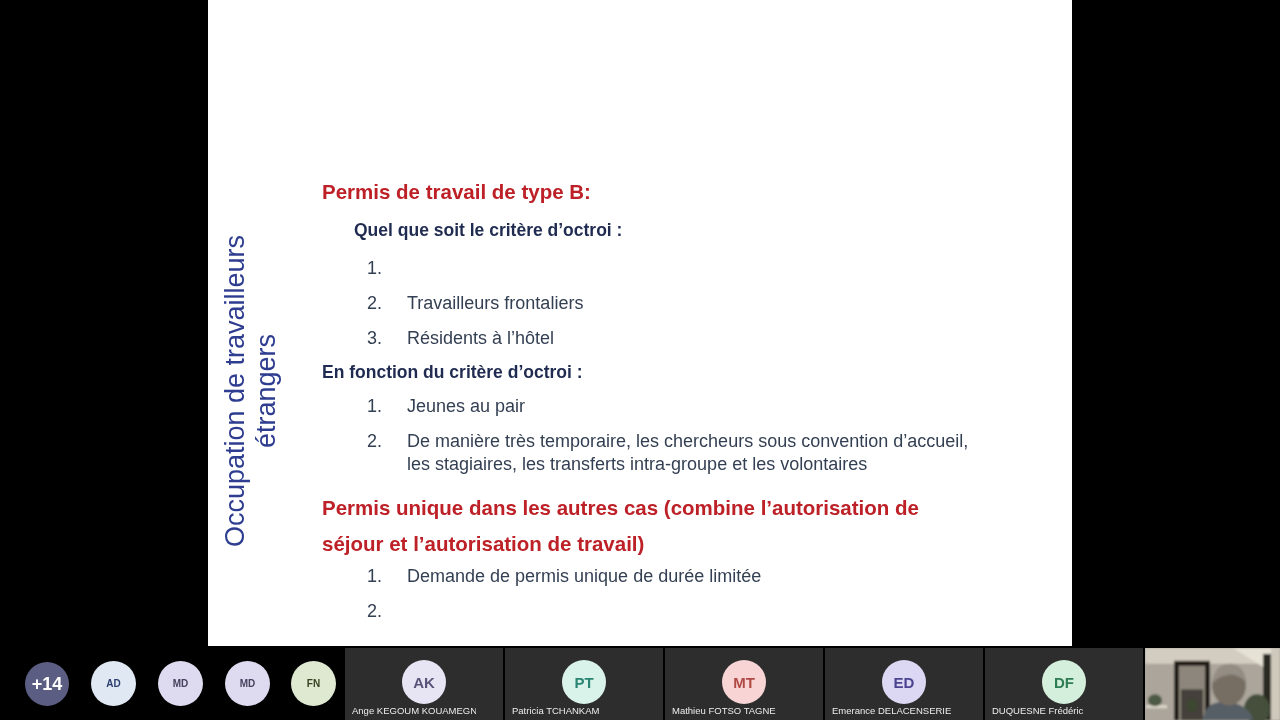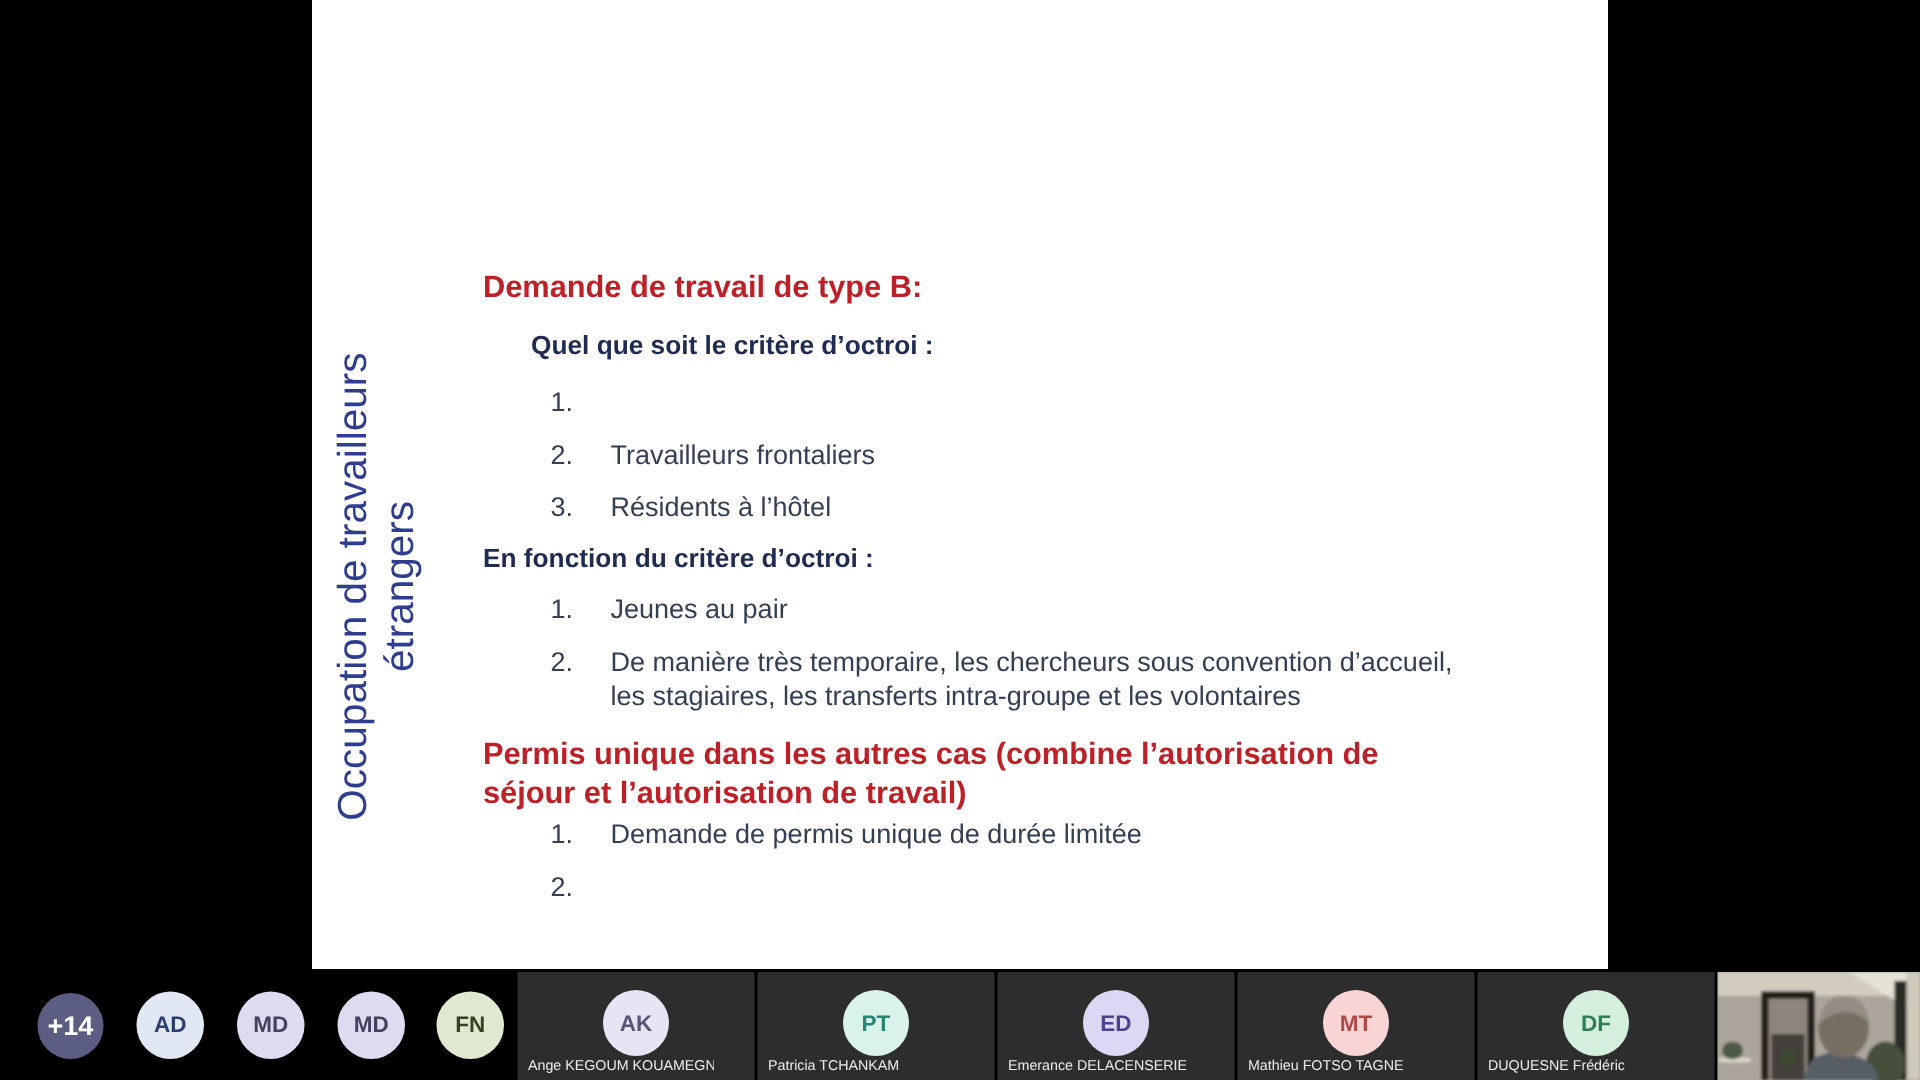--- a/index.html
+++ b/index.html
@@ -10,32 +10,32 @@
   }
   
   .slide{position:absolute;left:208px;top:0;width:864px;height:646px;background:#ffffff;overflow:hidden;}
   .side-label{position:absolute;left:0;top:158px;width:86px;height:466px;display:flex;align-items:center;justify-content:center;}
   .side-label-text{flex:none;width:430px;transform:rotate(-90deg);text-align:center;
     font-size:27px;line-height:31px;color:#2e3d8f;}
   .slide-title{position:absolute;left:85px;right:85px;top:78px;margin:0;text-align:center;
     font-size:25px;line-height:34px;font-weight:bold;color:#232e7c;}
   .slide-flow{position:absolute;left:114px;top:180px;width:712px;}
   .red-h{margin:0 0 16px;font-size:20.5px;line-height:24px;font-weight:bold;color:#bd2026;}
-  .red-h.wrap2{max-width:630px;line-height:26px;margin:0 0 3px;}
+  .red-h.wrap2{max-width:630px;line-height:36px;margin:0 0 3px;}
   .sub{margin:0 0 17px;font-size:17.5px;line-height:20px;font-weight:bold;color:#1f2b50;}
   .sub.mb2{margin-bottom:13px;}
   .li{display:flex;margin:0 0 12px;font-size:18px;line-height:23px;color:#333f52;}
   .li .num{flex:none;width:40px;margin-left:45px;}
   .li .txt{width:565px;}
   
   .bar{position:absolute;left:0;top:646px;width:1280px;height:74px;background:#000;}
   .circle{border-radius:50%;display:flex;align-items:center;justify-content:center;}
   .badge{position:absolute;left:25px;top:16px;width:44px;height:44px;background:#5b5d82;color:#fff;
     font-size:18px;font-weight:bold;}
-  .mini-av{position:absolute;top:15px;width:45px;height:45px;font-size:15px;font-weight:600;}
+  .mini-av{position:absolute;top:15px;width:45px;height:45px;font-size:10px;font-weight:600;}
   .mini-av.p0{left:91px;}.mini-av.p1{left:158px;}.mini-av.p2{left:225px;}.mini-av.p3{left:291px;}
   .tiles{position:absolute;left:345px;top:2px;width:798px;height:72px;display:flex;gap:2px;}
   .tile{flex:1;position:relative;background:#2d2d2d;overflow:hidden;}
   .tile-av{position:absolute;left:50%;top:12px;transform:translateX(-50%);width:44px;height:44px;
     font-size:15px;font-weight:600;}
   .tile-name{position:absolute;left:7px;bottom:4px;font-size:9.5px;color:#ececec;
     white-space:nowrap;max-width:124px;overflow:hidden;}
   .webcam{position:absolute;left:1145px;top:2px;width:135px;height:72px;overflow:hidden;background:#a8a29a;}
   .webcam svg{display:block;width:100%;height:100%;}
 </style>
@@ -46,21 +46,21 @@
 
   <section class="slide">
 
     <div class="side-label">
       <div class="side-label-text" style="color: rgb(46, 61, 143);">Occupation de travailleurs étrangers</div>
     </div>
 
 
     <div class="slide-flow">
 
-      <h2 class="red-h" style="color: rgb(189, 32, 38);">Demande de travail de type B:</h2>
+      <h2 class="red-h" style="color: rgb(189, 32, 38);">Permis de travail de type B:</h2>
 
       <h3 class="sub" style="color: rgb(31, 43, 80); margin-left: 32px;">Quel que soit le critère d’octroi :</h3>
 
       <div class="li" style="color: rgb(51, 63, 82);">
         <span class="num">1.</span>
       </div>
       <div class="li" style="color: rgb(51, 63, 82);">
         <span class="num">2.</span>
         <span class="txt">Travailleurs frontaliers</span>
       </div>
@@ -108,27 +108,27 @@
         <div class="circle tile-av" style="background: rgb(231, 228, 244); color: rgb(90, 84, 120);">AK</div>
         <div class="tile-name">Ange KEGOUM KOUAMEGNI</div>
       </div>
 
       <div class="tile">
         <div class="circle tile-av" style="background: rgb(217, 243, 234); color: rgb(42, 133, 115);">PT</div>
         <div class="tile-name">Patricia TCHANKAM</div>
       </div>
 
       <div class="tile">
-        <div class="circle tile-av" style="background: rgb(220, 216, 244); color: rgb(76, 67, 144);">ED</div>
-        <div class="tile-name">Emerance DELACENSERIE</div>
+        <div class="circle tile-av" style="background: rgb(249, 212, 212); color: rgb(176, 74, 70);">MT</div>
+        <div class="tile-name">Mathieu FOTSO TAGNE</div>
       </div>
 
       <div class="tile">
-        <div class="circle tile-av" style="background: rgb(249, 212, 212); color: rgb(176, 74, 70);">MT</div>
-        <div class="tile-name">Mathieu FOTSO TAGNE</div>
+        <div class="circle tile-av" style="background: rgb(220, 216, 244); color: rgb(76, 67, 144);">ED</div>
+        <div class="tile-name">Emerance DELACENSERIE</div>
       </div>
 
       <div class="tile">
         <div class="circle tile-av" style="background: rgb(212, 239, 220); color: rgb(47, 125, 82);">DF</div>
         <div class="tile-name">DUQUESNE Frédéric</div>
       </div>
 
 
     </div>
 

